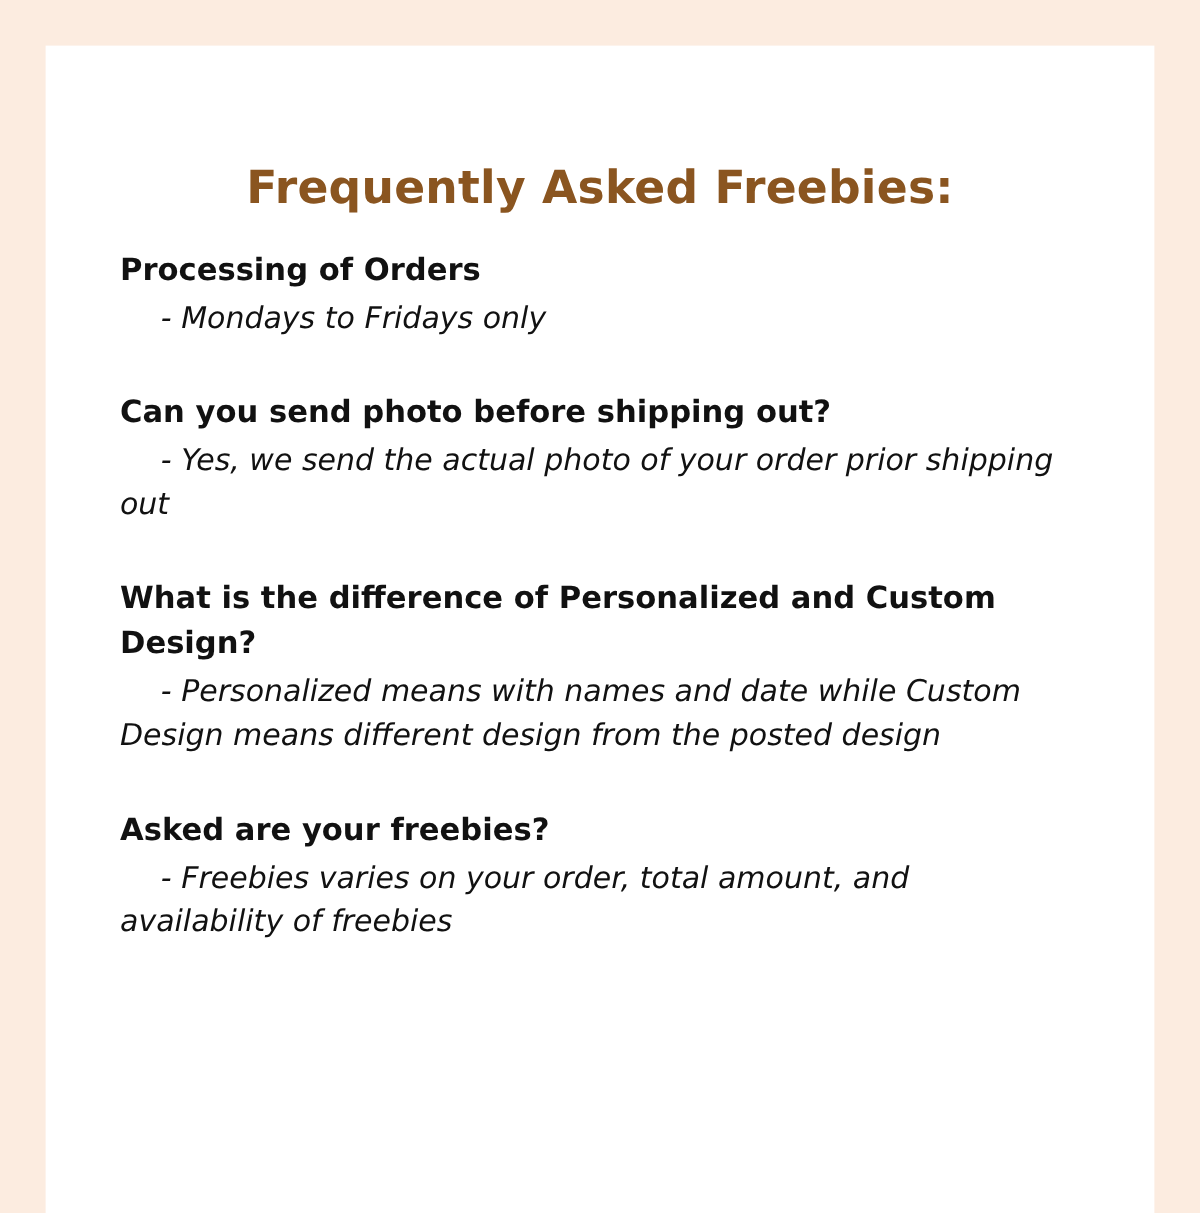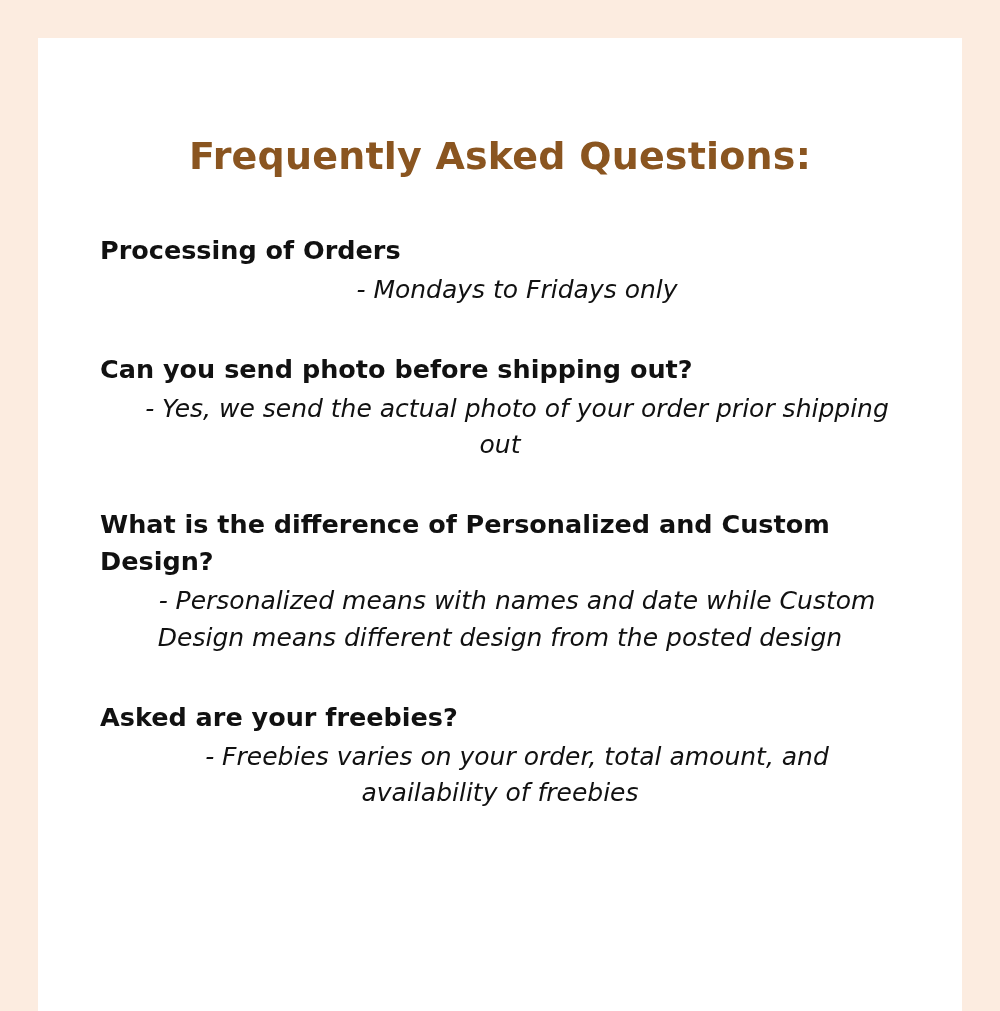--- a/index.html
+++ b/index.html
@@ -34,47 +34,46 @@
   }
   .faq-list {
     margin: 0;
     padding: 0 62px 0 62px;
     list-style: none;
   }
   .faq-block {
     margin-top: 42px;
   }
   .faq-block:first-child {
-    margin-top: 54px;
+    margin-top: 29px;
   }
   .faq-question {
     margin: 0;
     color: #111111;
     font-size: 25.5px;
     font-weight: bold;
     line-height: 1.45;
     font-family: "DejaVu Sans", sans-serif;
   }
   .faq-answer {
     margin: 3px 0 0 0;
     color: #111111;
     font-size: 25px;
     font-style: italic;
     line-height: 1.47;
     text-indent: 34px;
     font-family: "DejaVu Sans", sans-serif;
-    text-align: center;
   }
 </style>
 </head>
 <body>
 
 <div class="page">
 
-  <h1 class="faq-title">Frequently Asked Questions:</h1>
+  <h1 class="faq-title">Frequently Asked Freebies:</h1>
 
   <ul class="faq-list">
 
     <li class="faq-block">
       <p class="faq-question">Processing of Orders</p>
       <p class="faq-answer">- Mondays to Fridays only</p>
     </li>
 
     <li class="faq-block">
       <p class="faq-question">Can you send photo before shipping out?</p>

